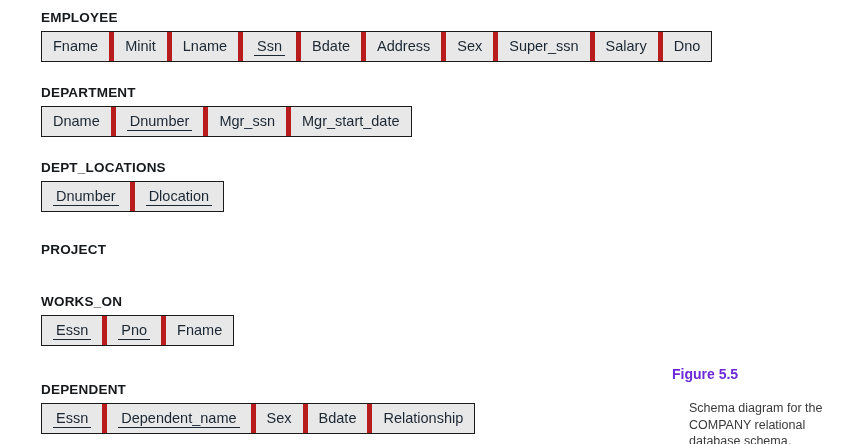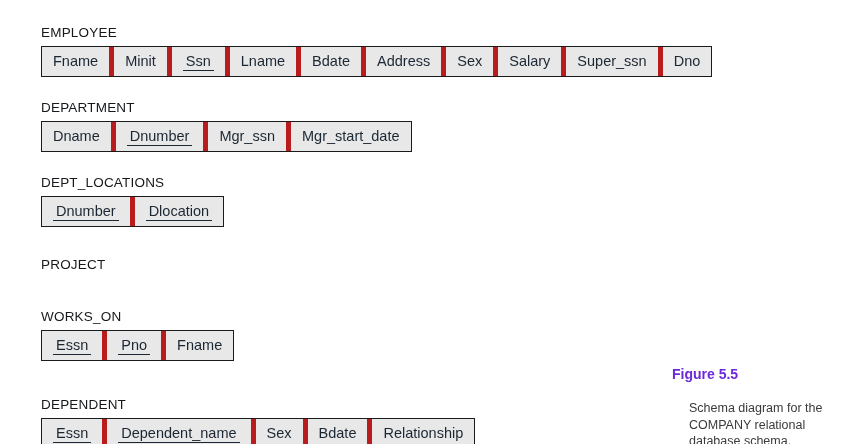--- a/index.html
+++ b/index.html
@@ -24,25 +24,25 @@
     height: 444px;
   }
 
   .relation {
     position: absolute;
     left: 41px;
   }
 
   .relation-name {
     font-size: 13.5px;
-    font-weight: normal;
+    font-weight: bold;
     letter-spacing: 0.2px;
     color: #16191c;
     line-height: 16px;
-    margin: 15px 0 5px 0;
+    margin: 0 0 5px 0;
     white-space: nowrap;
   }
 
   .attr-row {
     display: inline-flex;
     border: 1px solid #1b1b1b;
     background: #e8e8e8;
     box-sizing: border-box;
   }
 
@@ -110,39 +110,39 @@
   <div class="relation" id="rel-employee">
     <div class="relation-name">EMPLOYEE</div>
     <div class="attr-row">
       <div class="attr-cell">
           <span class="attr-label">Fname</span>
         </div>
       <div class="attr-cell">
           <span class="attr-label">Minit</span>
         </div>
       <div class="attr-cell">
+          <span class="attr-label">Lname</span>
+        </div>
+      <div class="attr-cell">
           <span class="attr-label pk">Ssn</span>
         </div>
       <div class="attr-cell">
-          <span class="attr-label">Lname</span>
-        </div>
-      <div class="attr-cell">
           <span class="attr-label">Bdate</span>
         </div>
       <div class="attr-cell">
           <span class="attr-label">Address</span>
         </div>
       <div class="attr-cell">
           <span class="attr-label">Sex</span>
         </div>
       <div class="attr-cell">
+          <span class="attr-label">Super_ssn</span>
+        </div>
+      <div class="attr-cell">
           <span class="attr-label">Salary</span>
-        </div>
-      <div class="attr-cell">
-          <span class="attr-label">Super_ssn</span>
         </div>
       <div class="attr-cell">
           <span class="attr-label">Dno</span>
         </div>
     </div>
   </div>
 
   <div class="relation" id="rel-department">
     <div class="relation-name">DEPARTMENT</div>
     <div class="attr-row">

